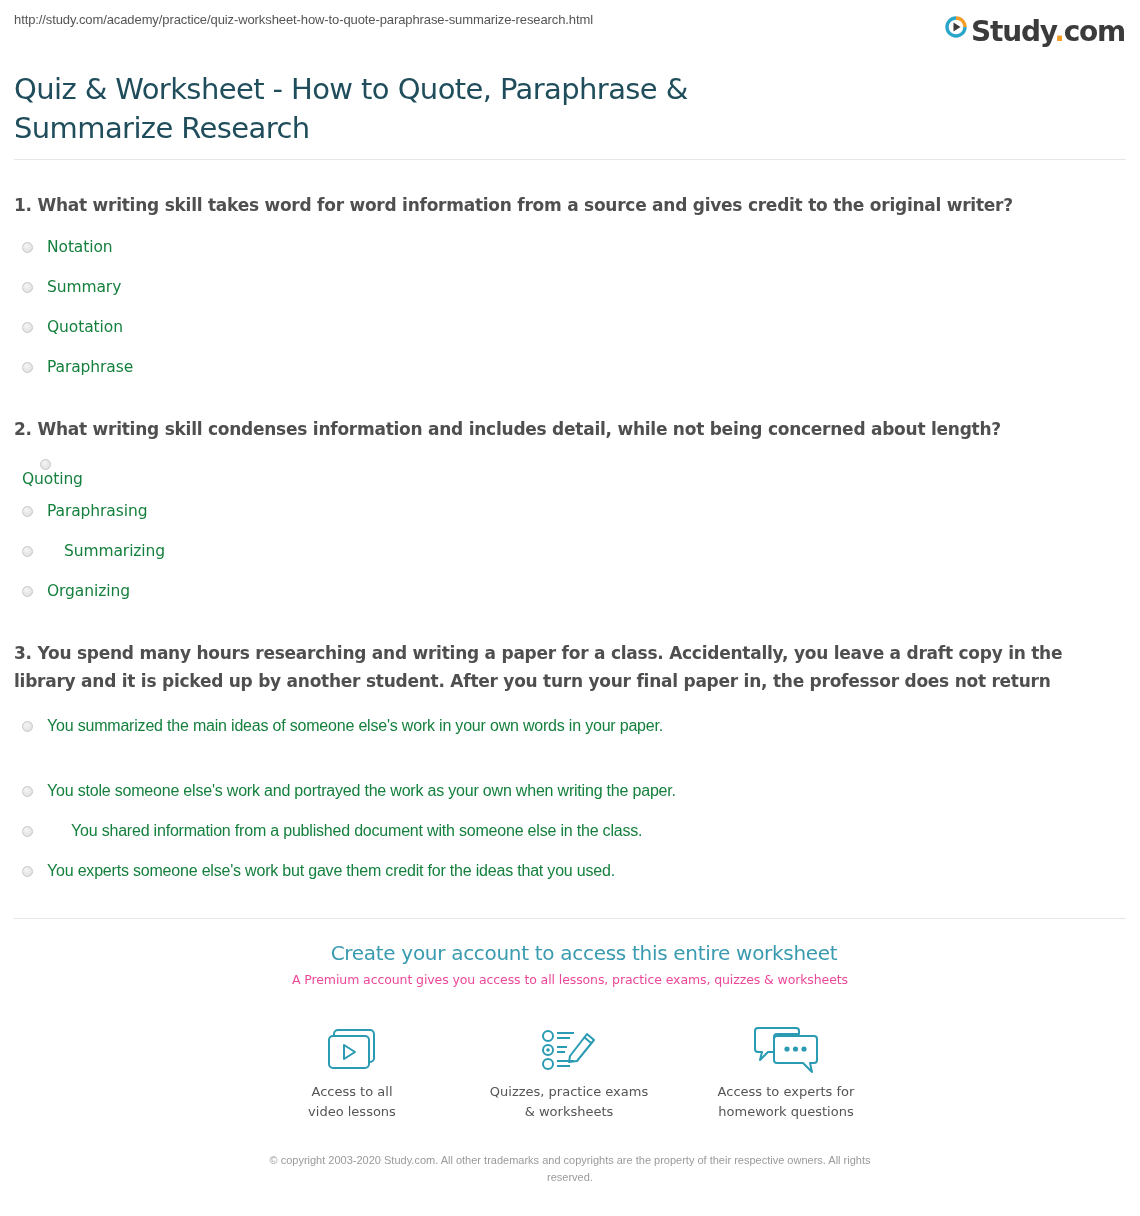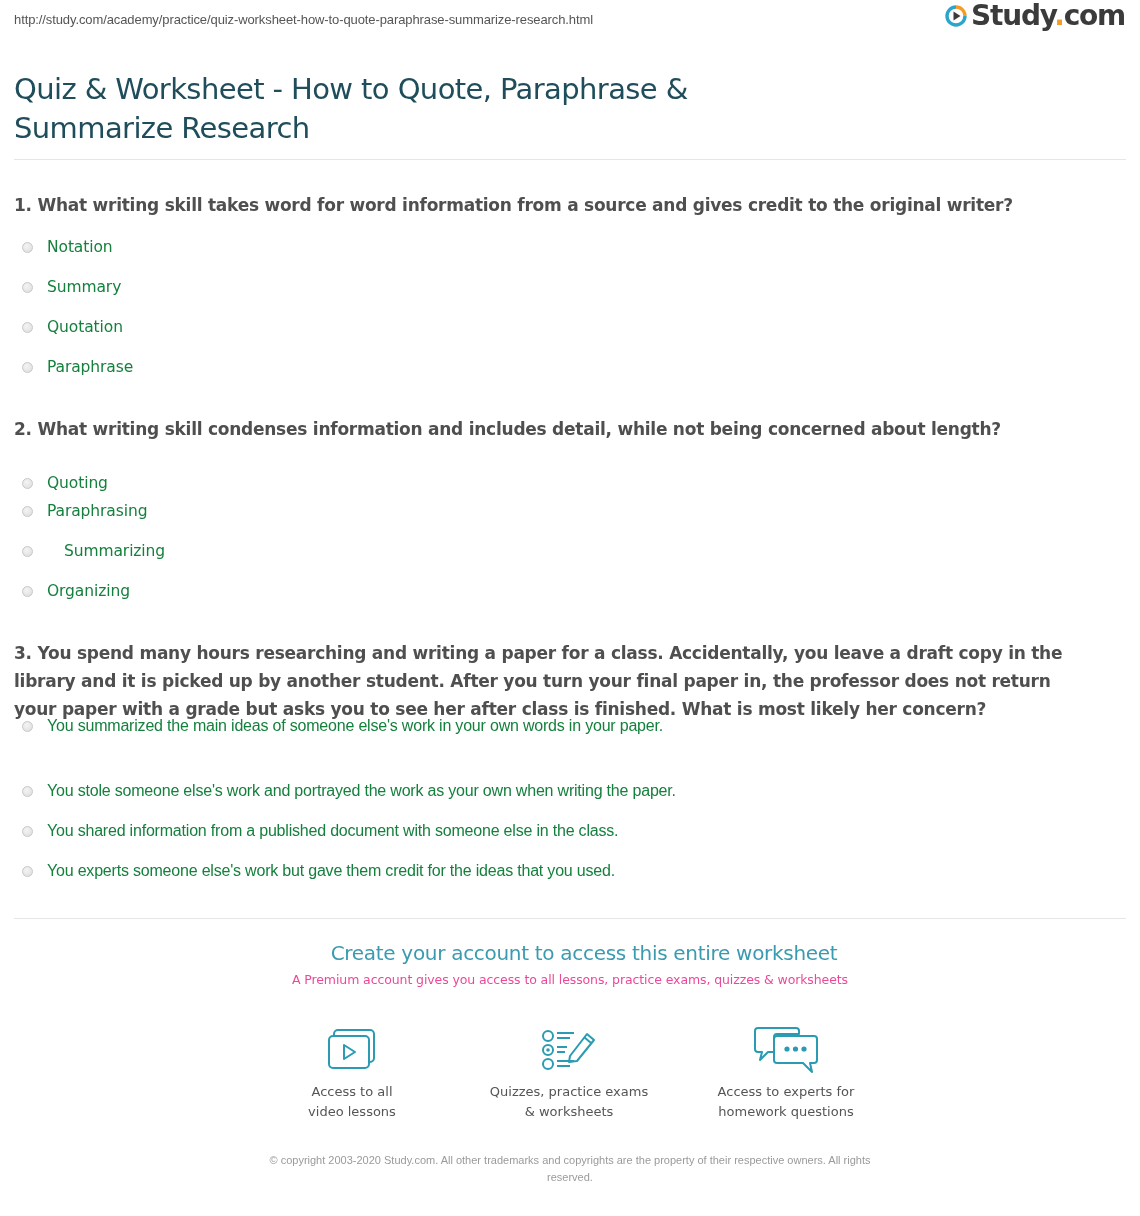--- a/index.html
+++ b/index.html
@@ -1,21 +1,21 @@
 <!DOCTYPE html>
 <html><head>
   <meta charset="utf-8">
   <style>
     * { box-sizing: border-box; margin: 0; padding: 0; }
     html, body { width: 1140px; height: 1216px; background: #ffffff; overflow: hidden; }
     body { font-family: "DejaVu Sans", sans-serif; color: #505050; position: relative; }
 
     .url { position: absolute; left: 14px; top: 12px; font-family: "Liberation Sans", sans-serif; font-size: 13px; color: #555555; letter-spacing: -0.1px; }
 
-    .logo { position: absolute; left: 945px; top: 0; display: flex; align-items: center; }
+    .logo { position: absolute; left: 945px; top: 16px; display: flex; }
     .logo-mark { width: 22px; height: 22px; position: relative; margin-right: 4px; }
     .logo-mark svg { display: block; }
     .logo-text { font-family: "DejaVu Sans", sans-serif; font-size: 28px; font-weight: bold; color: #3b3b3b; letter-spacing: -1.2px; line-height: 32px; }
     .logo-text .dot { color: #f39c27; }
 
     .title { position: absolute; left: 14px; top: 70px; width: 760px; font-family: "DejaVu Sans", sans-serif; font-size: 29px; line-height: 39px; color: #1f4d5b; letter-spacing: -0.6px; font-weight: normal; }
 
     .rule { position: absolute; left: 14px; right: 14px; height: 1px; background: #e6e6e6; }
     .rule.top { top: 159px; }
     .rule.bottom { top: 918px; }
@@ -71,51 +71,50 @@
 <div class="option" style="top:315px;">
   <span class="radio"></span>
   <span class="opt-label">Quotation</span>
 </div>
 <div class="option" style="top:355px;">
   <span class="radio"></span>
   <span class="opt-label">Paraphrase</span>
 </div>
 
 <div class="question" style="top:415px;">2. What writing skill condenses information and includes detail, while not being concerned about length?</div>
-<div class="option" style="top:471px;">
+<div class="option" style="top:459px;flex-direction:column;">
   <span class="radio"></span>
   <span class="opt-label">Quoting</span>
 </div>
 <div class="option" style="top:499px;">
   <span class="radio"></span>
   <span class="opt-label">Paraphrasing</span>
 </div>
 <div class="option" style="top:539px;gap:17px;">
   <span class="radio"></span>
   <span class="opt-label">Summarizing</span>
 </div>
 <div class="option" style="top:579px;">
   <span class="radio"></span>
   <span class="opt-label">Organizing</span>
 </div>
 
 <div class="question" style="top:639px;">
   <span>3. You spend many hours researching and writing a paper for a class. Accidentally, you leave a draft copy in the</span><br>
   <span>library and it is picked up by another student. After you turn your final paper in, the professor does not return</span><br>
-  <span>your paper with a grade but asks you to see her after class is finished. What is most likely her concern?</span>
 </div>
 <div class="option" style="top:714px;">
   <span class="radio"></span>
   <span class="opt-label narrow">You summarized the main ideas of someone else's work in your own words in your paper.</span>
 </div>
 <div class="option" style="top:779px;">
   <span class="radio"></span>
   <span class="opt-label narrow">You stole someone else's work and portrayed the work as your own when writing the paper.</span>
 </div>
-<div class="option" style="top:819px;">
+<div class="option" style="top:819px;gap:24px;">
   <span class="radio"></span>
   <span class="opt-label narrow">You shared information from a published document with someone else in the class.</span>
 </div>
 <div class="option" style="top:859px;">
   <span class="radio"></span>
   <span class="opt-label narrow">You experts someone else's work but gave them credit for the ideas that you used.</span>
 </div>
 
 <div class="rule bottom"></div>
 

